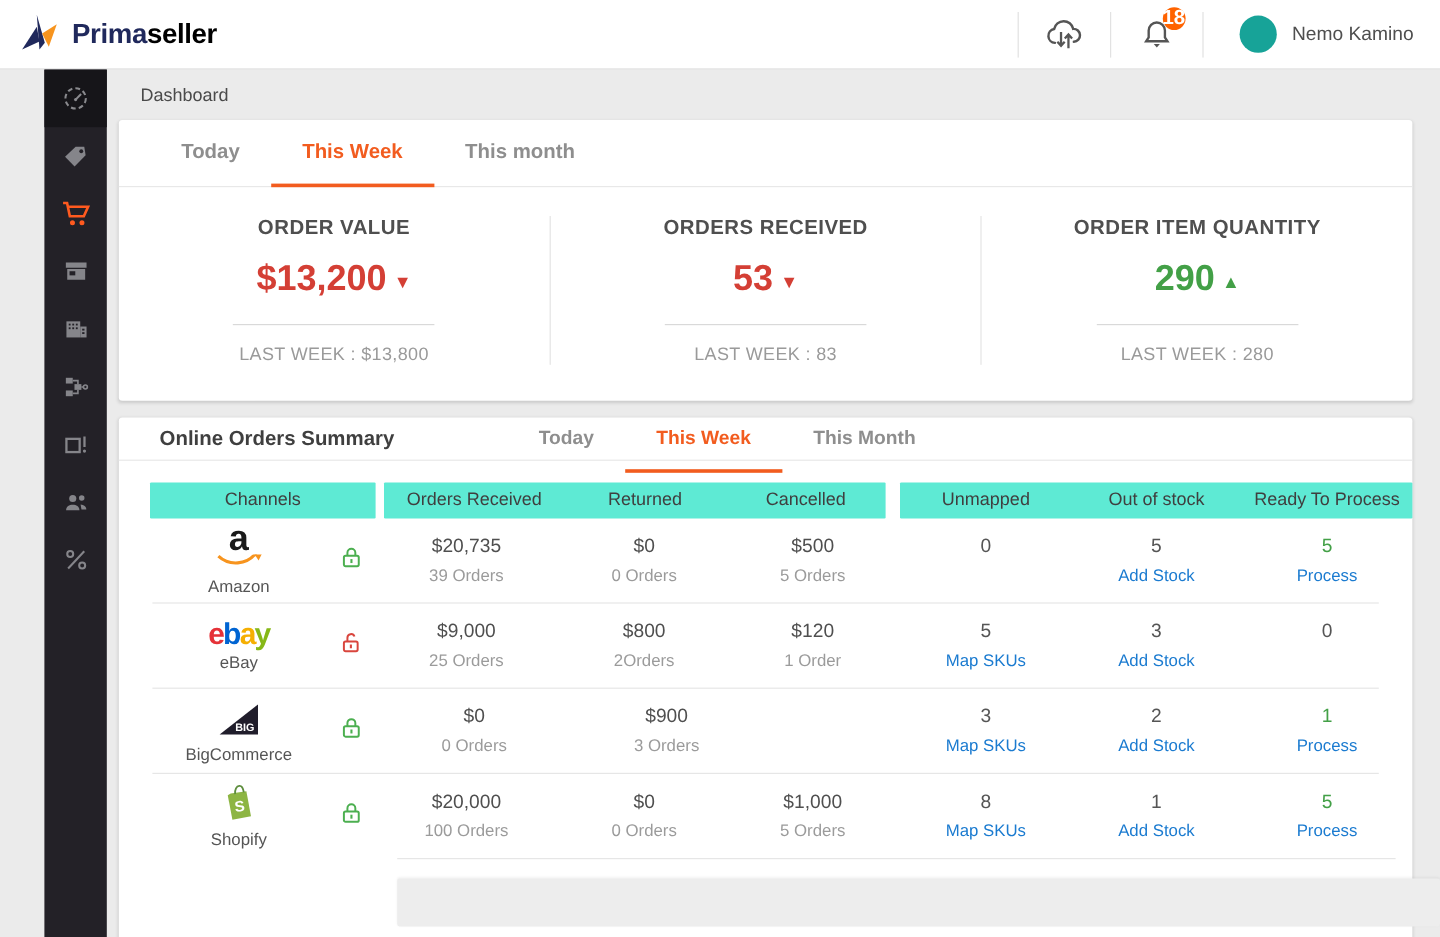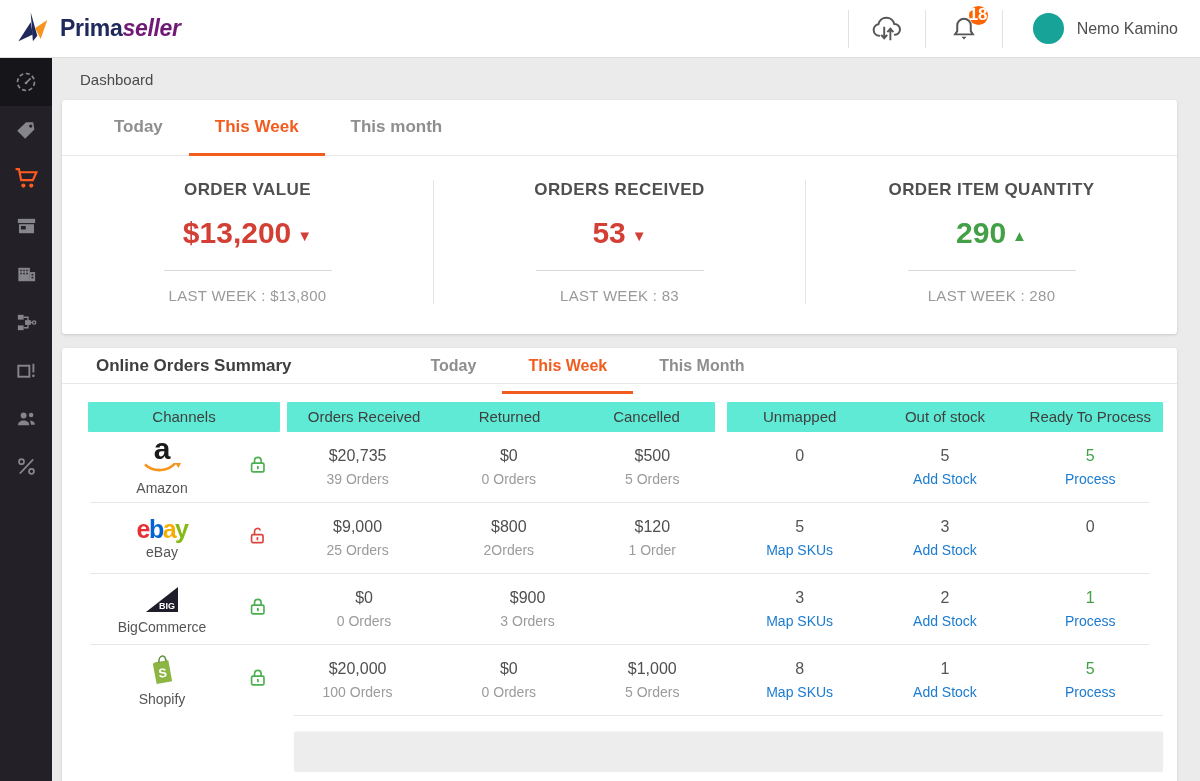--- a/index.html
+++ b/index.html
@@ -5,34 +5,34 @@
   * { margin:0; padding:0; box-sizing:border-box; }
   html,body { width:1200px; height:781px; overflow:hidden; background:#ebebeb;
     font-family:"Liberation Sans", sans-serif; color:#4a4a4a; }
 
   
   .topbar { height:58px; background:#fff; border-bottom:1px solid #dcdcdc;
     display:flex; align-items:center; padding:0 22px 0 14px; }
   .logo { display:flex; align-items:center; gap:6px; cursor:pointer; }
   .logo-text { font-size:23px; font-weight:bold; letter-spacing:-0.3px; }
   .logo-prima { color:#20295c; }
-  .logo-seller { color:#701a75;font-style:italic; }
+  .logo-seller { color:#000000; }
   .topbar-spacer { flex:1; }
   .top-sep { width:1px; height:38px; background:#e2e2e2; margin:0 16px; }
   .top-icon { position:relative; display:flex; align-items:center; justify-content:center;
     width:44px; height:44px; cursor:pointer; }
   .badge { position:absolute; top:-1px; right:-2px; min-width:19px; height:19px;
     background:#ff6300; border-radius:50%; color:#fff; font-size:17px; font-weight:bold;
     display:flex; align-items:center; justify-content:center; }
   .user-chip { display:flex; align-items:center; gap:13px; margin-left:14px; cursor:pointer; }
   .avatar { width:31px; height:31px; border-radius:50%; background:#17a398; }
   .user-name { font-size:16px; color:#4f4f4f; }
 
   
-  .layout { display:flex; height:723px; }
+  .layout { display:flex; height:723px;padding-left:37px; }
   .sidebar { width:52px; background:#232127; flex:none; }
   .side-item { height:48px; display:flex; align-items:center; justify-content:center; cursor:pointer; }
   .side-item.active { background:#161519; }
   .content { flex:1; overflow:hidden; }
 
   .breadcrumb-bar { padding:13px 0 12px 28px; font-size:15px; color:#4a4a4a; }
 
   .card { background:#fff; border-radius:3px; box-shadow:0 1px 3px rgba(0,0,0,.14);
     margin:0 23px 0 10px; }
 

